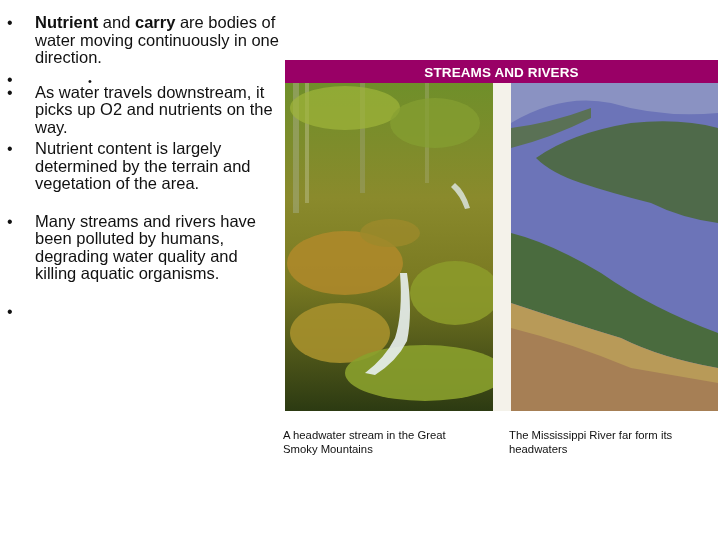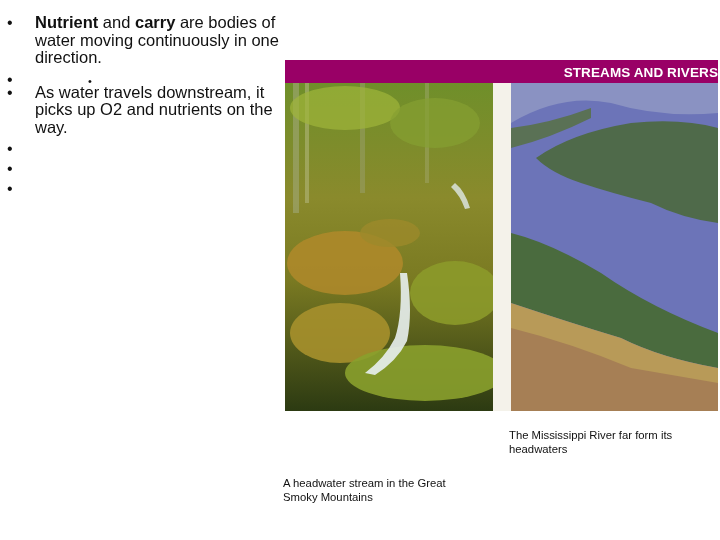--- a/index.html
+++ b/index.html
@@ -11,28 +11,28 @@
   .b1 { position:relative; padding-left:35px; font-size:16.5px; line-height:17.5px; }
   .b1 .dot { position:absolute; left:7px; top:0; font-size:16px; }
   .b2 { position:relative; padding-left:115px; font-size:12.2px; line-height:12.5px; margin-top:4px; }
   .b2 .dot { position:absolute; left:88px; top:0; font-size:11px; }
   .gap-s { height:4px; }
   .gap-l { height:20px; }
 
   .banner {
     position:absolute; left:285px; top:60px; width:433px; height:23px;
     background:#990066; color:#ffffff; font-weight:bold; font-size:13.5px;
-    text-align:right; line-height:25px; letter-spacing:0.1px;
+    text-align:center; line-height:25px; letter-spacing:0.1px;
   }
   .photo { position:absolute; top:83px; height:328px; overflow:hidden; }
   .photo-left { left:285px; width:208px; }
   .photo-right { left:511px; width:207px; }
   .gapstrip { position:absolute; left:493px; top:83px; width:18px; height:328px; background:#f4f2ea; }
   .caption { position:absolute; top:429px; font-size:11.3px; line-height:13.5px; color:#111; }
-  .cap-left { left:283px; width:200px;margin-top:48px; }
+  .cap-left { left:283px; width:200px; }
   .cap-right { left:509px; width:200px; }
 </style>
 </head>
 <body>
 
 <div class="bullets">
   <div class="b1">
     <span class="dot">•</span>
     <b>Nutrient</b><span> and </span><b>carry</b><span> are bodies of water moving continuously in one direction.</span>
   </div>
@@ -44,24 +44,26 @@
     <span class="dot">•</span>
   </div>
   <div style="height:9px"></div>
   <div class="b1">
     <span class="dot">•</span>
     <span>As water travels downstream, it picks up O2 and nutrients on the way.</span>
   </div>
   <div class="gap-s"></div>
   <div class="b1">
     <span class="dot">•</span>
+    <span>Nutrient content is largely determined by the terrain and vegetation of the area.</span>
   </div>
   <div class="gap-l"></div>
   <div class="b1">
     <span class="dot">•</span>
+    <span>Many streams and rivers have been polluted by humans, degrading water quality and killing aquatic organisms.</span>
   </div>
   <div class="gap-l"></div>
   <div class="b1">
     <span class="dot">•</span>
   </div>
 </div>
 
 <div class="banner">STREAMS AND RIVERS</div>
 
 <div class="photo photo-left">

